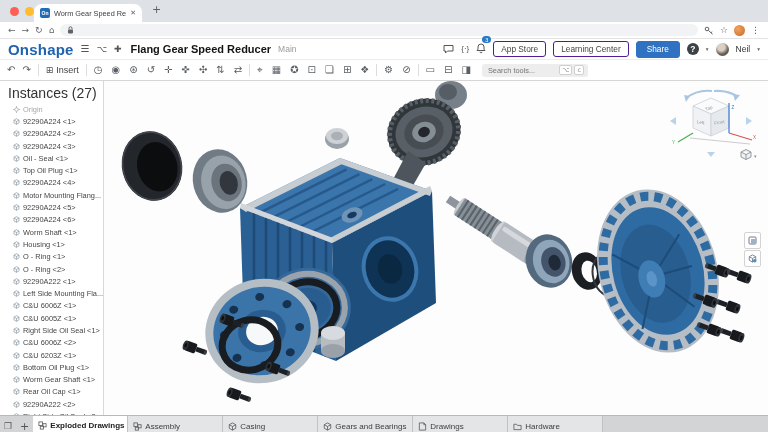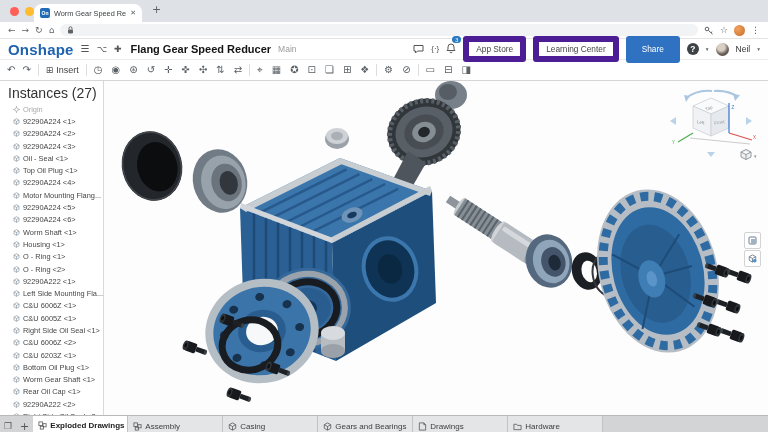--- a/index.html
+++ b/index.html
@@ -32,21 +32,21 @@
   .app-header{height:20px;background:#fff;border-bottom:1px solid #ececec;
               display:flex;align-items:center;gap:7px;padding:0 8px;}
   .logo{color:#1f63b0;font-weight:bold;font-size:15px;letter-spacing:.2px;}
   .hicon{color:#555;font-size:9px;line-height:1;}
   .doc-title{font-size:11px;font-weight:bold;color:#141414;margin-left:2px;white-space:nowrap;}
   .workspace{font-size:8.5px;color:#9b9b9b;}
   .spacer{flex:1;}
   .bell-wrap{position:relative;}
   .badge{position:absolute;top:-4px;right:-5px;background:#2a7ac2;color:#fff;font-size:5.5px;
          min-width:7px;height:7px;border-radius:4px;display:flex;align-items:center;justify-content:center;padding:0 1px;}
-  .hbtn{font-size:8.3px;color:#444;background:#fff;border:6px solid #4c1d95;border-radius:3px;
+  .hbtn{font-size:8.3px;color:#444;background:#fff;border:1px solid #4c1d95;border-radius:3px;
         padding:2px 7px;white-space:nowrap;}
   .share-btn{background:#2f72c2;border-color:#2f72c2;color:#fff;padding:2.5px 10px;text-align:center;}
   .help-circle{width:12px;height:12px;border-radius:50%;background:#3c4races04;background:#3d4247;color:#fff;
        font-size:8.5px;font-weight:bold;display:flex;align-items:center;justify-content:center;}
   .caret{font-size:5.5px;color:#666;}
   .avatar{width:13px;height:13px;border-radius:50%;
      background:radial-gradient(circle at 40% 32%,#d9cfc4 0 30%,#6b6159 60%,#3d372f);}
   .user-name{font-size:8.5px;color:#333;}
 
   
@@ -190,20 +190,25 @@
   <span class="tbtn ico">⚙</span>
       <span class="tbtn ico">⊘</span>
     </div>
   <span class="tdiv"></span>
   <div class="tb-group">
 
   <span class="tbtn ico">▭</span>
       <span class="tbtn ico">⊟</span>
       <span class="tbtn ico">◨</span>
     </div>
+  <div class="search-pill">
+    <input placeholder="Search tools..." style="">
+    <kbd>⌥</kbd>
+    <kbd>c</kbd>
+  </div>
 </div>
 
 <div class="main">
 
   <div class="sidebar">
     <div class="sb-header">Instances (27)</div>
     <div class="inst-row origin">
       <span class="mini-ico">
         <svg width="7" height="7" viewBox="0 0 8 8">
             <circle cx="4" cy="4" r="2" stroke="#b3b3b3" fill="none" stroke-width="1"></circle>

